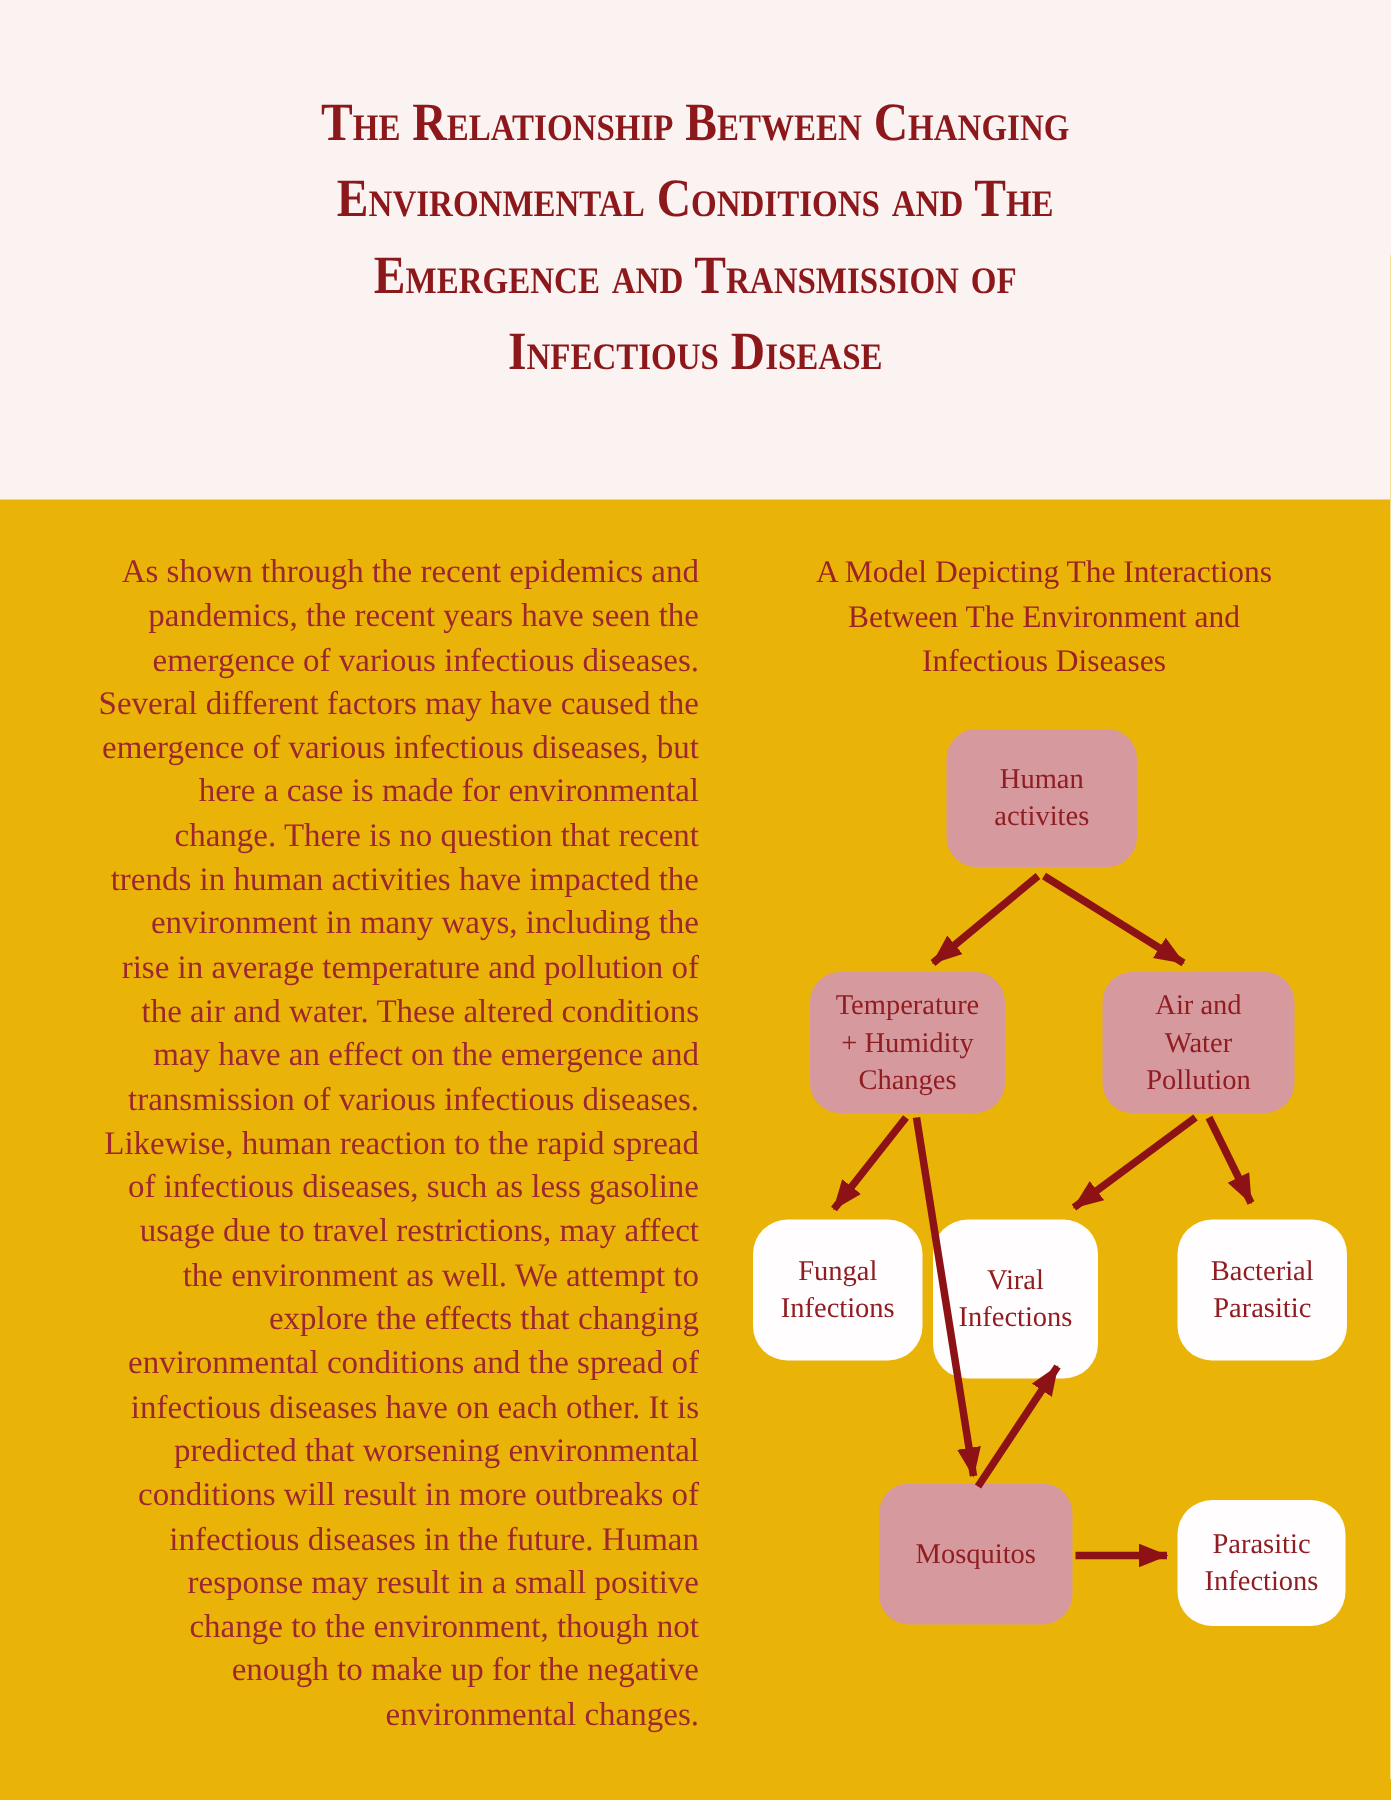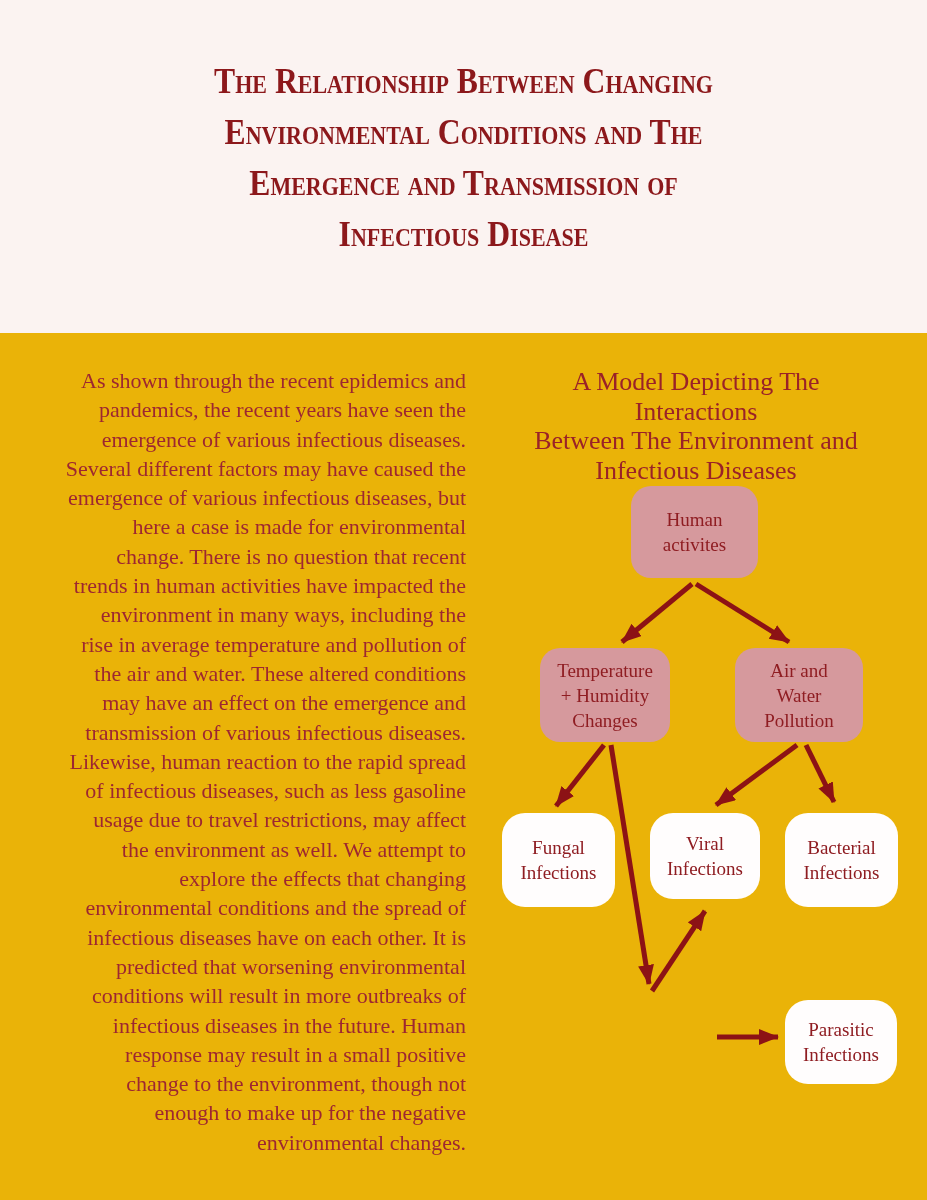--- a/index.html
+++ b/index.html
@@ -25,34 +25,34 @@
     font-size:21px; line-height:26px; color:#8c181b;
   }
   .body-paragraph {
     position:absolute; left:64px; top:366px; width:402px;
     font-size:22px; line-height:29.3px; color:#9d2731;
     text-align:right;
   }
   .diagram-title {
     position:absolute; left:520px; top:367px; width:352px;
     text-align:center; white-space:pre-line;
-    font-size:26px; line-height:29.5px; color:#9a2228;
+    font-size:21px; line-height:29.5px; color:#9a2228;
   }
   .node {
     position:absolute; display:flex; align-items:center; justify-content:center;
     text-align:center; white-space:pre-line;
     font-size:19px; line-height:25px; color:#8f1d22;
   }
   .node.pink  { background:#d6999d; border-radius:20px; }
   .node.white { background:#fffdfd; border-radius:23px; }
   .n-human     { left:631px; top:486px; width:127px; height:92px; }
   .n-temp      { left:540px; top:648px; width:130px; height:94px; }
   .n-air       { left:735px; top:648px; width:128px; height:94px; }
   .n-fungal    { left:502px; top:813px; width:113px; height:94px; }
-  .n-viral     { left:650px; top:813px; width:110px; height:86px; }
+  .n-viral     { left:622px; top:813px; width:110px; height:106px; }
   .n-bacterial { left:785px; top:813px; width:113px; height:94px; }
   .n-mosquitos { left:586px; top:989px; width:129px; height:94px; }
   .n-parasitic { left:785px; top:1000px; width:112px; height:84px; }
   .arrow-layer {
     position:absolute; left:0; top:0; width:927px; height:1200px;
     pointer-events:none;
   }
 </style>
 </head>
 <body>
@@ -84,22 +84,23 @@
 + Humidity
 Changes</div>
 
   <div class="node white n-fungal">Fungal
 Infections</div>
 
   <div class="node white n-viral">Viral
 Infections</div>
 
   <div class="node white n-bacterial">Bacterial
-Infections</div>
+Parasitic</div>
 
+  <div class="node pink n-mosquitos">Mosquitos</div>
 
   <div class="node white n-parasitic">Parasitic
 Infections</div>
 
   <svg class="arrow-layer" width="927" height="1200" viewBox="0 0 927 1200" xmlns="http://www.w3.org/2000/svg">
     <defs>
       <marker id="ah" markerUnits="userSpaceOnUse" markerWidth="22" markerHeight="18" refX="19" refY="8" orient="auto">
         <path d="M0,0 L20,8 L0,16 Z" fill="#8c1215"></path>
       </marker>
     </defs>

